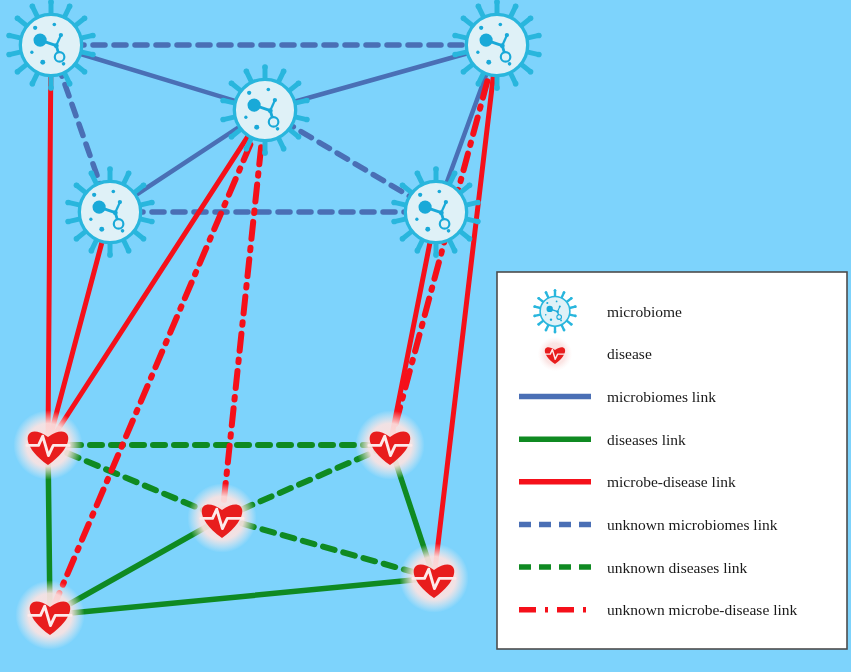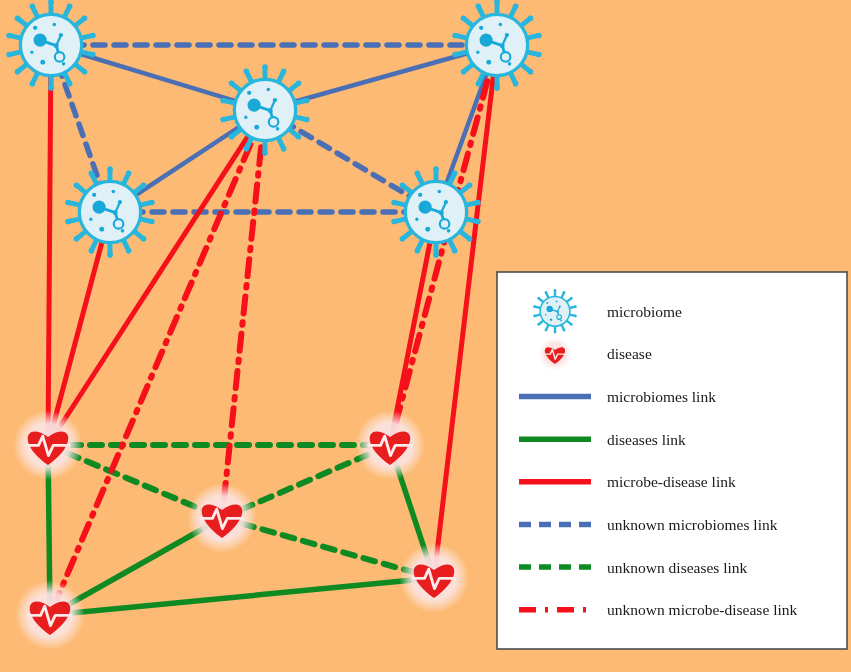--- a/index.html
+++ b/index.html
@@ -1,18 +1,18 @@
 <!DOCTYPE html>
 <html><head>
 <meta charset="utf-8">
 <style>
   html,body{margin:0;padding:0;background:#ffffff;}
   body{width:851px;height:672px;overflow:hidden;
        font-family:"Liberation Serif", serif;}
-  #stage{position:relative;width:851px;height:672px;background:#fdba74;}
+  #stage{position:relative;width:851px;height:672px;background:#7dd3fc;}
   svg.canvas{position:absolute;left:0;top:0;width:851px;height:672px;}
   .legend-text{font-family:"Liberation Serif", serif;font-size:15.5px;fill:#1a1a1a;}
 </style>
 </head>
 <body>
 
 <div id="stage">
   <svg class="canvas" viewBox="0 0 851 672">
     <defs>
       <radialGradient id="haloGrad" cx="50%" cy="50%" r="50%">

